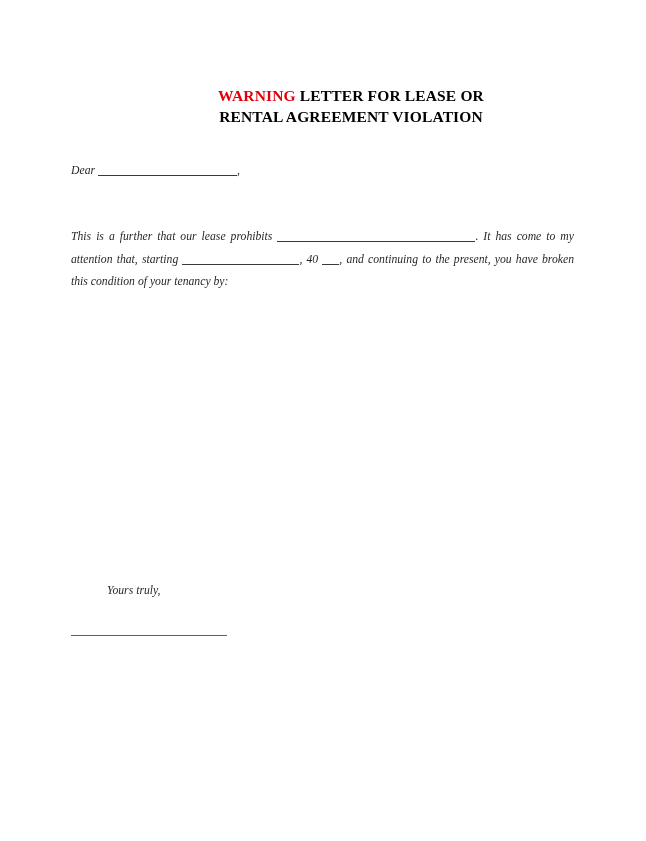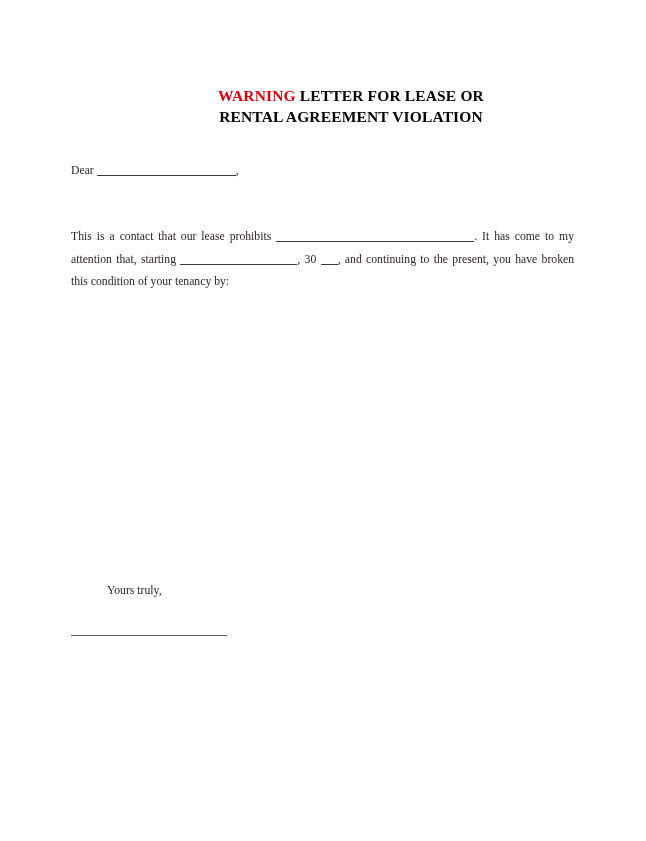--- a/index.html
+++ b/index.html
@@ -47,20 +47,21 @@
     color: #e1000b;
     font-weight: bold;
   }
 
   .para {
     font-size: 11.7px;
     line-height: 22.6px;
     text-align: justify;
     text-justify: inter-word;
     color: #2a2629;
+    font-style: italic;
   }
   .para.left {
     text-align: left;
   }
 
   .blk {
     position: absolute;
     left: 71px;
     width: 503px;
   }
@@ -94,23 +95,23 @@
     <div class="title-line"><span class="title-warning">WARNING</span><span> LETTER FOR LEASE OR</span></div>
     <div class="title-line">RENTAL AGREEMENT VIOLATION</div>
   </div>
 
   <div class="blk para left" style="top:160px;">
     <span>Dear</span>
     <span class="rule rule-name"></span><span>,</span>
   </div>
 
   <div class="blk para" style="top:226px;">
-    <span>This is a contact that our lease prohibits</span>
+    <span>This is a further that our lease prohibits</span>
     <span class="rule rule-long"></span><span>. It has come to my attention that, starting</span>
-    <span class="rule rule-date"></span><span>, 30</span>
+    <span class="rule rule-date"></span><span>, 40</span>
     <span class="rule rule-year"></span><span>, and continuing to the present, you have broken this condition of your tenancy by:</span>
   </div>
 
   <div class="blk" style="top:298px;height:56px;"></div>
 
 
 
 
   <div class="blk para left" style="top:580px;margin-left:36px;">Yours truly,</div>
 

